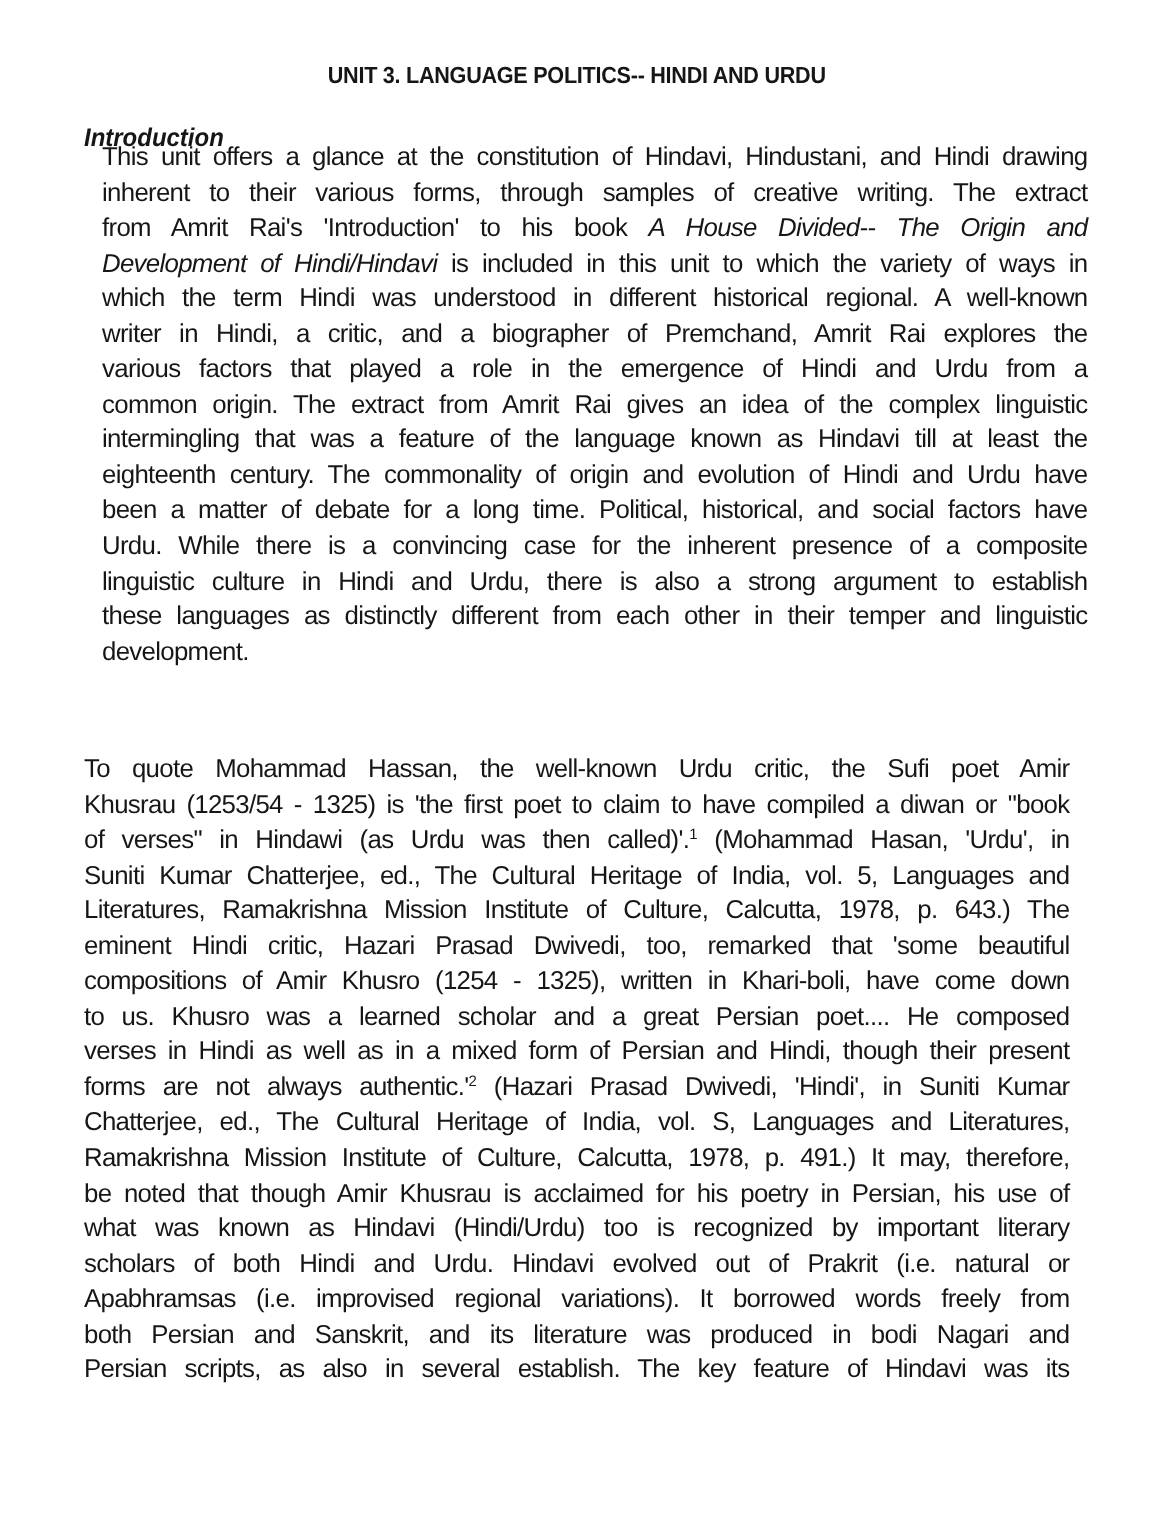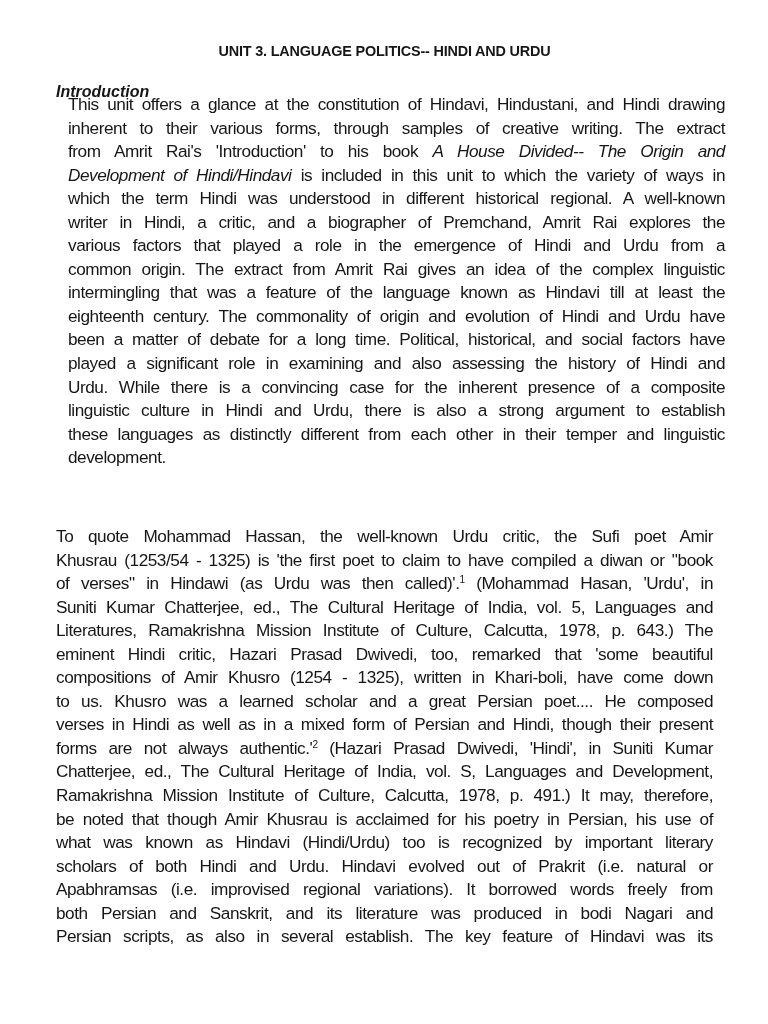--- a/index.html
+++ b/index.html
@@ -62,21 +62,21 @@
     text-align: right;
     text-align-last: left;
   }
   .it { font-style: italic; }
   sup {
     font-size: 10px;
     line-height: 0;
     vertical-align: 6px;
   }
   #p1 { top: 93px; margin-left: 12px; }
-  #p2 { top: 501px; margin-top: 24px; }
+  #p2 { top: 501px; }
 </style>
 </head>
 <body>
 
 <div class="page">
 
   <div class="title">UNIT 3. LANGUAGE POLITICS-- HINDI AND URDU</div>
 
   <div class="heading">Introduction</div>
 
@@ -85,39 +85,38 @@
     <span class="line">inherent to their various forms, through samples of creative writing. The extract</span>
     <span class="line"><span>from Amrit Rai's 'Introduction' to his book </span><span class="it">A House Divided-- The Origin and</span></span>
     <span class="line"><span class="it">Development of Hindi/Hindavi</span><span> is included in this unit to which the variety of ways in</span></span>
     <span class="line">which the term Hindi was understood in different historical regional. A well-known</span>
     <span class="line">writer in Hindi, a critic, and a biographer of Premchand, Amrit Rai explores the</span>
     <span class="line">various factors that played a role in the emergence of Hindi and Urdu from a</span>
     <span class="line">common origin. The extract from Amrit Rai gives an idea of the complex linguistic</span>
     <span class="line">intermingling that was a feature of the language known as Hindavi till at least the</span>
     <span class="line">eighteenth century. The commonality of origin and evolution of Hindi and Urdu have</span>
     <span class="line">been a matter of debate for a long time. Political, historical, and social factors have</span>
-    <span class="line">played a significant role in examining and also assessing the history of Hindi and</span>
     <span class="line">Urdu. While there is a convincing case for the inherent presence of a composite</span>
     <span class="line">linguistic culture in Hindi and Urdu, there is also a strong argument to establish</span>
     <span class="line">these languages as distinctly different from each other in their temper and linguistic</span>
     <span class="line last">development.</span>
   </div>
 
   <div class="para" id="p2">
     <span class="line">To quote Mohammad Hassan, the well-known Urdu critic, the Sufi poet Amir</span>
     <span class="line">Khusrau (1253/54 - 1325) is 'the first poet to claim to have compiled a diwan or "book</span>
     <span class="line"><span>of verses" in Hindawi (as Urdu was then called)'.</span><sup>1</sup><span> (Mohammad Hasan, 'Urdu', in</span></span>
     <span class="line">Suniti Kumar Chatterjee, ed., The Cultural Heritage of India, vol. 5, Languages and</span>
     <span class="line">Literatures, Ramakrishna Mission Institute of Culture, Calcutta, 1978, p. 643.) The</span>
     <span class="line">eminent Hindi critic, Hazari Prasad Dwivedi, too, remarked that 'some beautiful</span>
     <span class="line">compositions of Amir Khusro (1254 - 1325), written in Khari-boli, have come down</span>
     <span class="line">to us. Khusro was a learned scholar and a great Persian poet.... He composed</span>
     <span class="line">verses in Hindi as well as in a mixed form of Persian and Hindi, though their present</span>
     <span class="line"><span>forms are not always authentic.'</span><sup>2</sup><span> (Hazari Prasad Dwivedi, 'Hindi', in Suniti Kumar</span></span>
-    <span class="line">Chatterjee, ed., The Cultural Heritage of India, vol. S, Languages and Development,</span>
+    <span class="line">Chatterjee, ed., The Cultural Heritage of India, vol. S, Languages and Literatures,</span>
     <span class="line">Ramakrishna Mission Institute of Culture, Calcutta, 1978, p. 491.) It may, therefore,</span>
     <span class="line">be noted that though Amir Khusrau is acclaimed for his poetry in Persian, his use of</span>
     <span class="line">what was known as Hindavi (Hindi/Urdu) too is recognized by important literary</span>
     <span class="line">scholars of both Hindi and Urdu. Hindavi evolved out of Prakrit (i.e. natural or</span>
     <span class="line">Apabhramsas (i.e. improvised regional variations). It borrowed words freely from</span>
     <span class="line">both Persian and Sanskrit, and its literature was produced in bodi Nagari and</span>
     <span class="line">Persian scripts, as also in several establish. The key feature of Hindavi was its</span>
   </div>
 
 </div>

